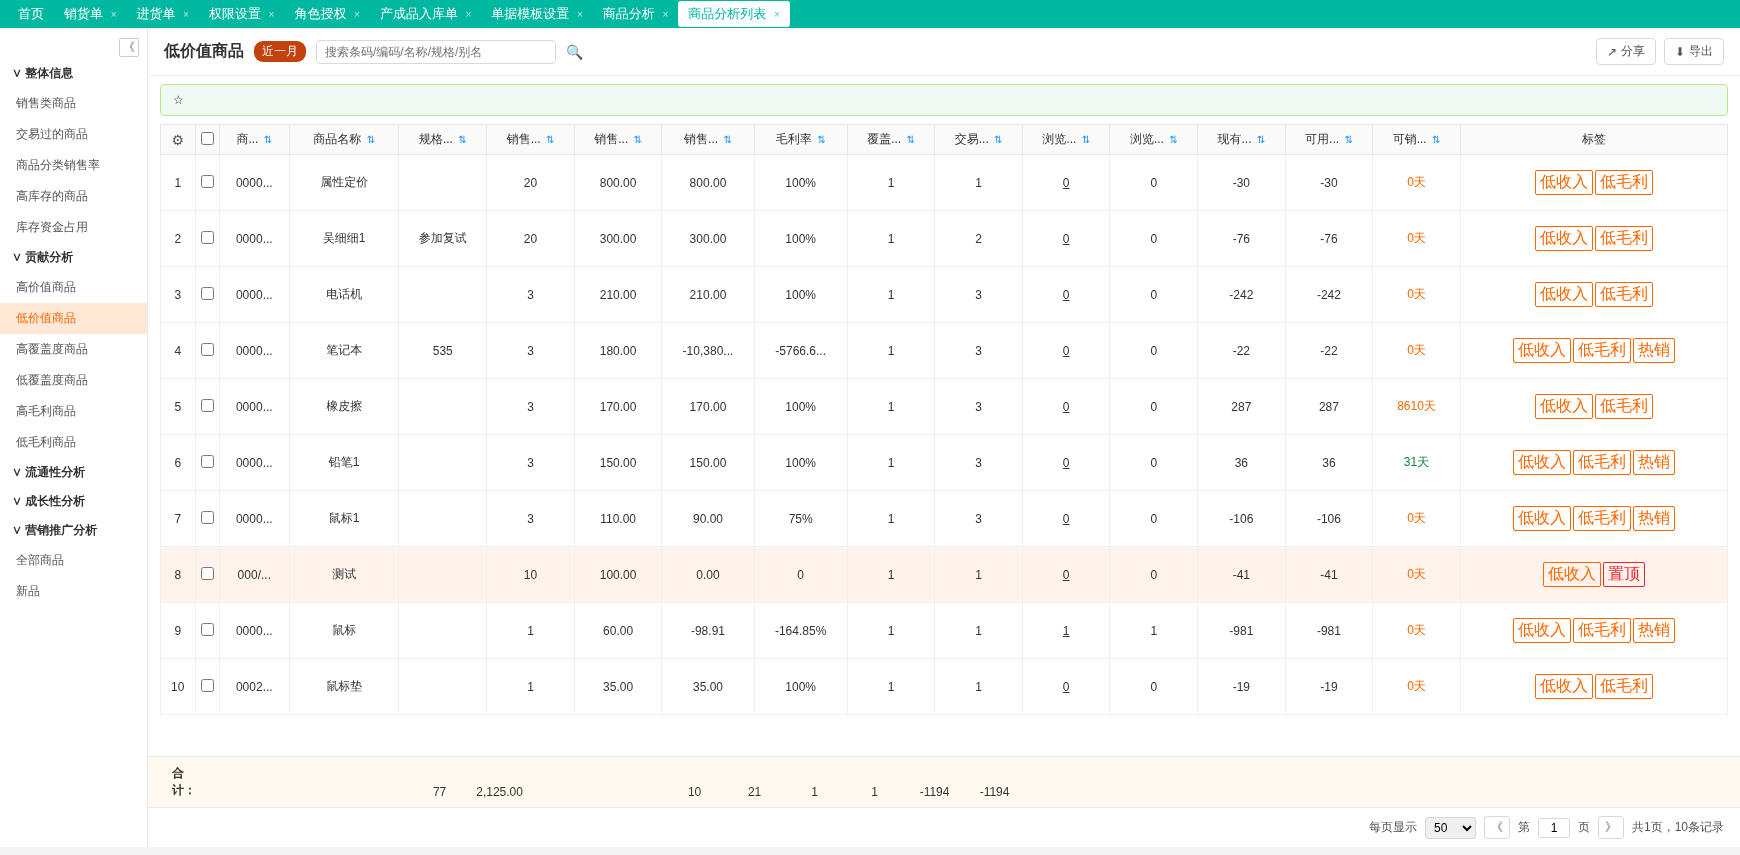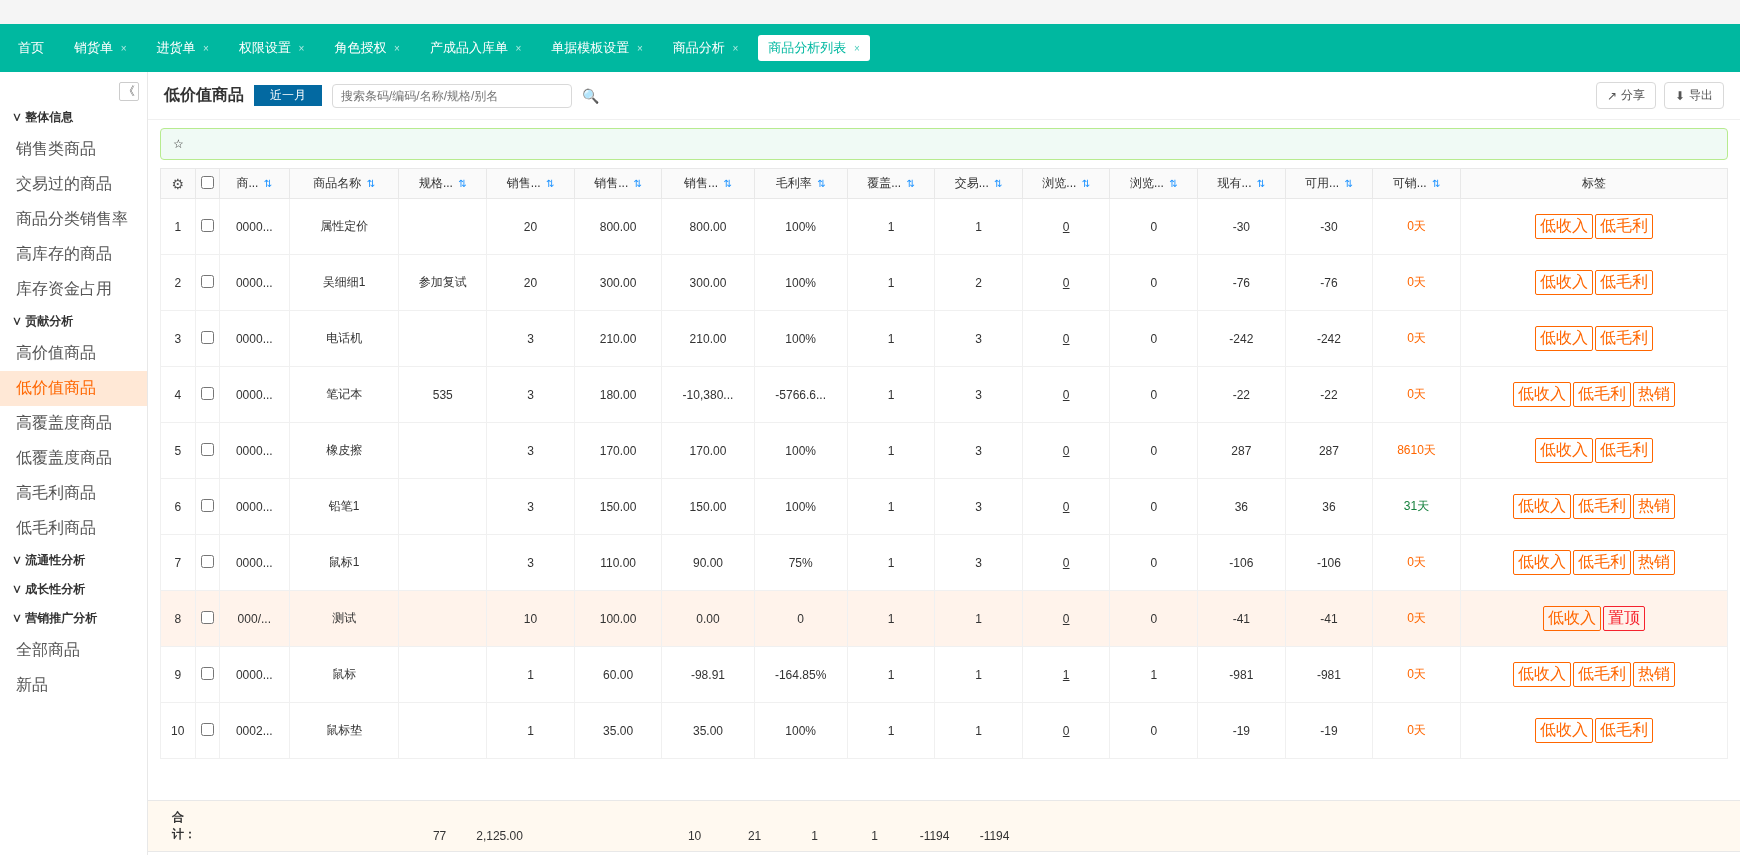--- a/index.html
+++ b/index.html
@@ -1,27 +1,26 @@
 <!DOCTYPE html>
 <html><head>
   <meta charset="utf-8">
   <style>
     * { box-sizing: border-box; margin: 0; padding: 0; font-family: 'Microsoft YaHei', Arial, sans-serif; font-size: 12px; }
     body { background: #f5f5f5; overflow: hidden; width: 1740px; height: 855px; }
 
     
     .top-nav {
       background: #00b8a0;
-      height: 48px;
+      height: 28px;
       display: flex;
       align-items: center;
       padding: 0 8px;
-      gap: 10px;
+      gap: 0;
       flex-shrink: 0;
-      margin-top: 24px;
     }
     .nav-item {
       color: #fff;
       padding: 4px 10px;
       cursor: pointer;
       border-radius: 3px;
       white-space: nowrap;
       font-size: 13px;
     }
     .nav-item.active { background: #fff; color: #00b8a0; }
@@ -48,21 +47,21 @@
       font-weight: bold;
       font-size: 12px;
       display: flex;
       align-items: center;
       justify-content: space-between;
     }
     .sidebar-item {
       padding: 7px 16px;
       color: #555;
       cursor: pointer;
-      font-size: 16px;
+      font-size: 12px;
     }
     .sidebar-item.active { background: #ffe8d6; color: #ff6600; }
 
     
     .content-area {
       flex: 1;
       display: flex;
       flex-direction: column;
       overflow: hidden;
       background: #fff;
@@ -71,25 +70,25 @@
     
     .content-header {
       display: flex;
       align-items: center;
       padding: 10px 16px;
       border-bottom: 1px solid #f0f0f0;
       gap: 10px;
     }
     .page-title { font-size: 16px; font-weight: bold; color: #333; }
     .tag-btn {
-      background: #0369a1;
+      background: #c2410c;
       color: #fff;
       border: none;
-      border-radius: 0;
-      padding: 2px 16px;
+      border-radius: 9px;
+      padding: 2px 8px;
       cursor: pointer;
       font-size: 12px;
     }
     .search-box {
       border: 1px solid #d9d9d9;
       border-radius: 4px;
       padding: 4px 8px;
       width: 240px;
       outline: none;
       font-size: 12px;

